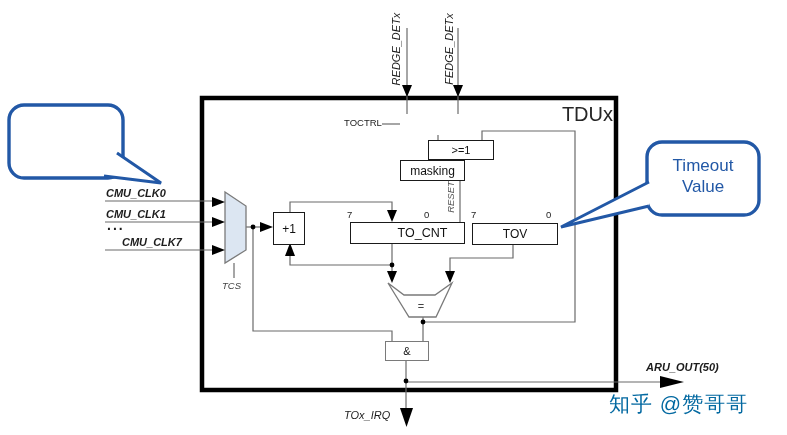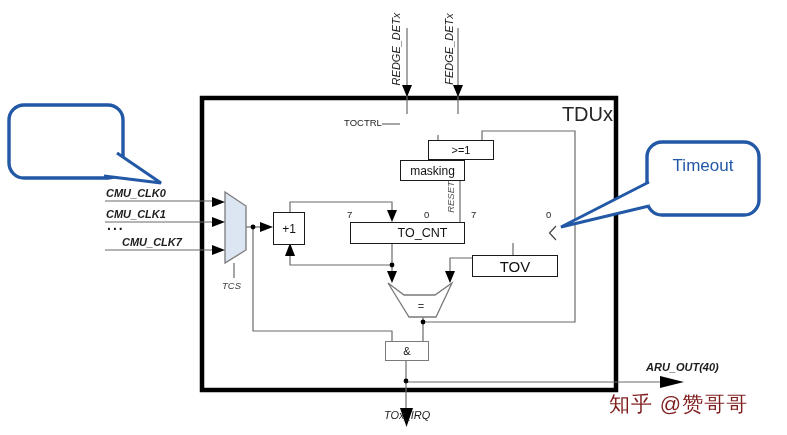--- a/index.html
+++ b/index.html
@@ -83,48 +83,49 @@
       <rect x="9" y="105" width="114" height="73" rx="15" fill="#fff" stroke="#2258a6" stroke-width="3.4"></rect>
       <path d="M117 153 L161 183 L104 176" fill="#fff" stroke="#2258a6" stroke-width="3"></path>
       <rect x="647" y="142" width="112" height="73" rx="15" fill="#fff" stroke="#2258a6" stroke-width="3.4"></rect>
       <path d="M649 182 L561 227 L649 206" fill="#fff" stroke="#2258a6" stroke-width="3"></path>
     </g>
   </svg>
 
 
   <div class="bubtxt" style="left:647px;top:155px;width:112px;">
     <div>Timeout</div>
+    <div>Value</div>
   </div>
 
   <div class="lbl" style="left:555px;top:103px;width:58px;text-align:right;font-size:20px;color:#262626;">TDUx</div>
 
   <div class="lbl sig rot" style="left:396px;top:49px;">REDGE_DETx</div>
   <div class="lbl sig rot" style="left:449px;top:49px;">FEDGE_DETx</div>
 
   <div class="lbl tiny" style="left:344px;top:118px;width:37px;text-align:left;color:#222;">TOCTRL</div>
 
   <div class="blk" style="left:400px;top:116px;width:63px;height:19px;margin-top:44px;">masking</div>
   <div class="blk" style="left:428px;top:140px;width:64px;height:18px;font-size:11px;">&gt;=1</div>
   <div class="blk" style="left:273px;top:212px;width:30px;height:31px;">+1</div>
   <div class="blk" style="left:350px;top:222px;width:83px;height:20px;font-size:12.5px;padding-left:30px;">TO_CNT</div>
-  <div class="blk" style="left:472px;top:223px;width:84px;height:20px;font-size:15px;margin-top:32px;">TOV</div>
+  <div class="blk" style="left:472px;top:223px;width:84px;height:20px;font-size:12px;">TOV</div>
   <div class="blk" style="left:385px;top:341px;width:42px;height:18px;font-size:11px;border-color:#7a7a7a;">&amp;</div>
   <div class="lbl ctr" style="left:412px;top:300px;width:18px;font-size:11px;color:#444;">=</div>
 
   <div class="lbl tiny" style="left:347px;top:210px;">7</div>
   <div class="lbl tiny" style="left:424px;top:210px;">0</div>
   <div class="lbl tiny" style="left:471px;top:210px;">7</div>
   <div class="lbl tiny" style="left:546px;top:210px;">0</div>
 
   <div class="lbl rot" style="left:451px;top:197px;font-size:9.5px;font-style:italic;color:#555;">RESET</div>
 
   <div class="lbl sigb" style="left:106px;top:187px;">CMU_CLK0</div>
   <div class="lbl sigb" style="left:106px;top:208px;">CMU_CLK1</div>
   <div class="lbl" style="left:107px;top:218px;font-size:14px;font-weight:bold;letter-spacing:2px;">...</div>
   <div class="lbl sigb" style="left:106px;top:236px;margin-left:16px;">CMU_CLK7</div>
   <div class="lbl" style="left:222px;top:281px;font-size:9.5px;font-style:italic;color:#444;">TCS</div>
 
-  <div class="lbl sig" style="left:344px;top:409px;margin-left:40px;">TOx_IRQ</div>
-  <div class="lbl sigb" style="left:646px;top:361px;">ARU_OUT(40)</div>
+  <div class="lbl sig" style="left:344px;top:409px;">TOx_IRQ</div>
+  <div class="lbl sigb" style="left:646px;top:361px;">ARU_OUT(50)</div>
 
-  <div class="lbl" style="left:609px;top:392px;font-size:21px;color:#7f1d1d;letter-spacing:1px;text-align:center;">知乎 @赞哥哥</div>
+  <div class="lbl" style="left:609px;top:392px;font-size:21px;color:#0369a1;letter-spacing:1px;text-align:center;">知乎 @赞哥哥</div>
 
 </div>
 
 </body></html>

